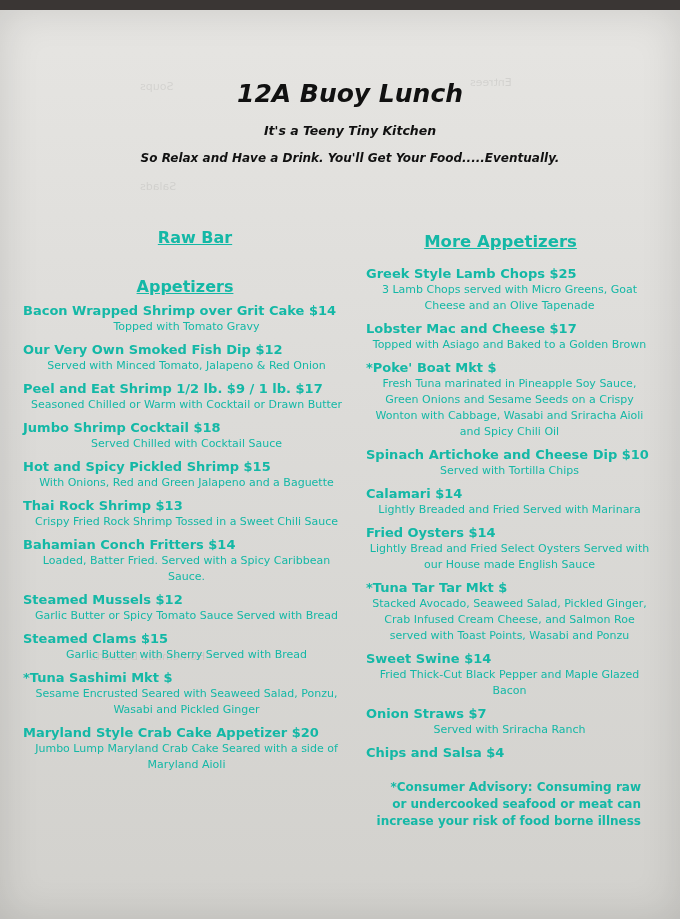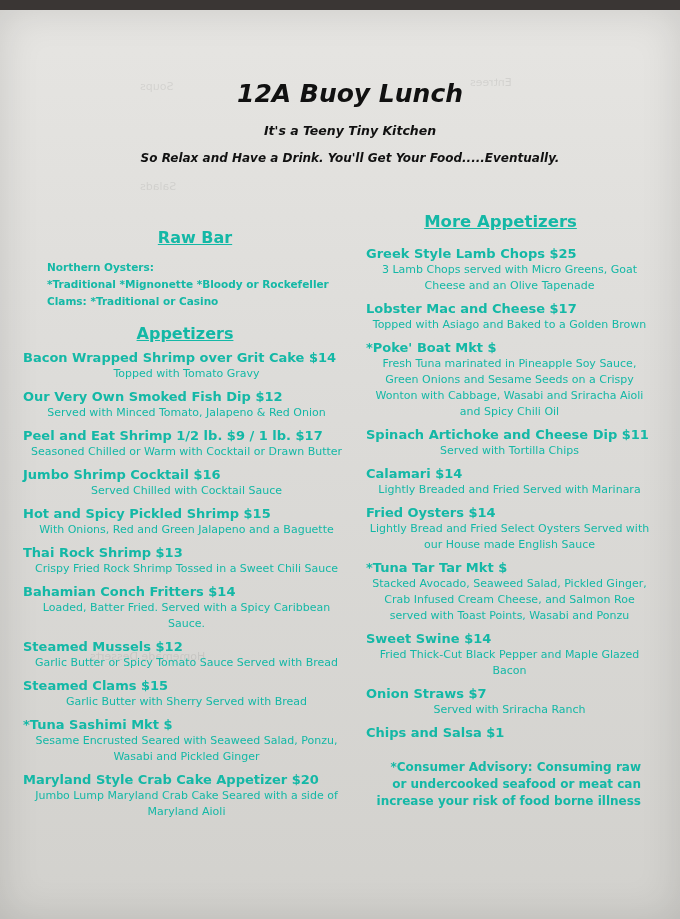--- a/index.html
+++ b/index.html
@@ -52,41 +52,36 @@
   <div class="ghost" style="left:140px;top:170px;">Salads</div>
   <div class="ghost" style="left:90px;top:640px;">Homemade Desserts</div>
 </div>
 
 <div class="title">12A Buoy Lunch</div>
 <div class="subtitle" style="top:123px;">It's a Teeny Tiny Kitchen</div>
 <div class="subtitle" style="top:151px;font-size:12px;">So Relax and Have a Drink.  You'll Get Your Food.....Eventually.</div>
 
 <div class="col left" style="top:228px;">
   <div class="section-head" style="margin-left:20px;width:310px;text-align:center;">Raw Bar</div>
-  <div style="padding-left:27px;">
-    <div class="raw">Northern Oysters:</div>
-    <div class="raw">*Traditional *Mignonette *Bloody or Rockefeller</div>
-    <div class="raw">Clams: *Traditional or Casino</div>
-  </div>
-  <div class="section-head" style="margin-top:14px;margin-bottom:6px;">Appetizers</div>
+  <div class="section-head" style="margin-top:30px;margin-bottom:6px;">Appetizers</div>
   <div style="padding-left:3px;">
     <div class="item">
         <div class="item-name">Bacon Wrapped Shrimp over Grit Cake $14</div>
         <div class="item-desc">Topped with Tomato Gravy</div>
       </div>
     <div class="item">
         <div class="item-name">Our Very Own Smoked Fish Dip $12</div>
         <div class="item-desc">Served with Minced Tomato, Jalapeno &amp; Red Onion</div>
       </div>
     <div class="item">
         <div class="item-name">Peel and Eat Shrimp 1/2 lb. $9 / 1 lb. $17</div>
         <div class="item-desc">Seasoned Chilled or Warm with Cocktail or Drawn Butter</div>
       </div>
     <div class="item">
-        <div class="item-name">Jumbo Shrimp Cocktail $16</div>
+        <div class="item-name">Jumbo Shrimp Cocktail $18</div>
         <div class="item-desc">Served Chilled with Cocktail Sauce</div>
       </div>
     <div class="item">
         <div class="item-name">Hot and Spicy Pickled Shrimp $15</div>
         <div class="item-desc">With Onions, Red and Green Jalapeno and a Baguette</div>
       </div>
     <div class="item">
         <div class="item-name">Thai Rock Shrimp $13</div>
         <div class="item-desc">Crispy Fried Rock Shrimp Tossed in a Sweet Chili Sauce</div>
       </div>
@@ -106,37 +101,37 @@
         <div class="item-name">*Tuna Sashimi Mkt $</div>
         <div class="item-desc">Sesame Encrusted Seared with Seaweed Salad, Ponzu, Wasabi and Pickled Ginger</div>
       </div>
     <div class="item">
         <div class="item-name">Maryland Style Crab Cake Appetizer $20</div>
         <div class="item-desc">Jumbo Lump Maryland Crab Cake Seared with a side of Maryland Aioli</div>
       </div>
   </div>
 </div>
 
-<div class="col right" style="top:212px;">
+<div class="col right" style="top:232px;">
   <div class="section-head" style="font-size:16.5px;margin-bottom:14px;">More Appetizers</div>
   <div style="padding-left:18px;">
     <div class="item">
         <div class="item-name">Greek Style Lamb Chops $25</div>
         <div class="item-desc">3 Lamb Chops served with Micro Greens, Goat Cheese and an Olive Tapenade</div>
       </div>
     <div class="item">
         <div class="item-name">Lobster Mac and Cheese $17</div>
         <div class="item-desc">Topped with Asiago and Baked to a Golden Brown</div>
       </div>
     <div class="item">
         <div class="item-name">*Poke' Boat Mkt $</div>
         <div class="item-desc">Fresh Tuna marinated in Pineapple Soy Sauce, Green Onions and Sesame Seeds on a Crispy Wonton with Cabbage, Wasabi and Sriracha Aioli and Spicy Chili Oil</div>
       </div>
     <div class="item">
-        <div class="item-name">Spinach Artichoke and Cheese Dip $11</div>
+        <div class="item-name">Spinach Artichoke and Cheese Dip $10</div>
         <div class="item-desc">Served with Tortilla Chips</div>
       </div>
     <div class="item">
         <div class="item-name">Calamari $14</div>
         <div class="item-desc">Lightly Breaded and Fried Served with Marinara</div>
       </div>
     <div class="item">
         <div class="item-name">Fried Oysters $14</div>
         <div class="item-desc">Lightly Bread and Fried Select Oysters Served with our House made English Sauce</div>
       </div>
@@ -146,17 +141,17 @@
       </div>
     <div class="item">
         <div class="item-name">Sweet Swine $14</div>
         <div class="item-desc">Fried Thick-Cut Black Pepper and Maple Glazed Bacon</div>
       </div>
     <div class="item">
         <div class="item-name">Onion Straws $7</div>
         <div class="item-desc">Served with Sriracha Ranch</div>
       </div>
     <div class="item">
-        <div class="item-name">Chips and Salsa $1</div>
+        <div class="item-name">Chips and Salsa $4</div>
       </div>
   </div>
   <div class="advisory" style="padding:0 12px 0 28px;">*Consumer Advisory: Consuming raw or undercooked seafood or meat can increase your risk of food borne illness</div>
 </div>
 
 </body></html>

